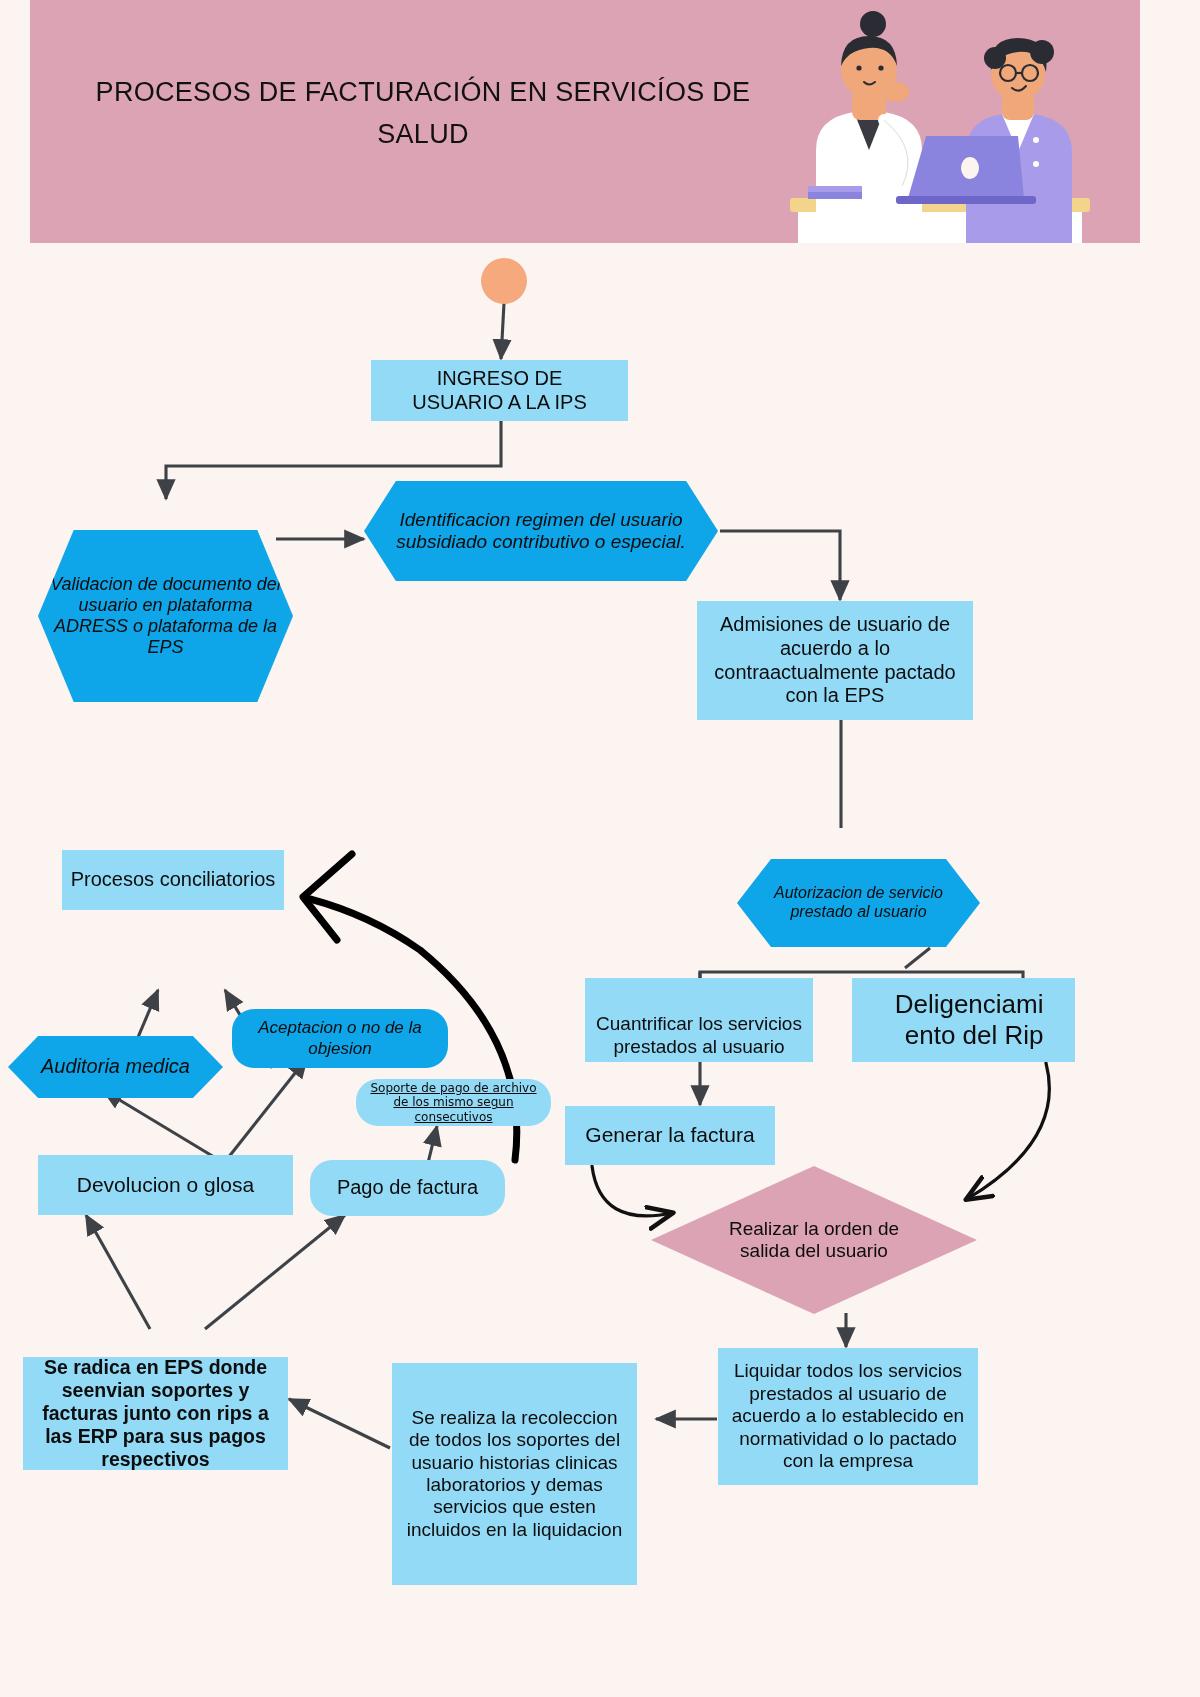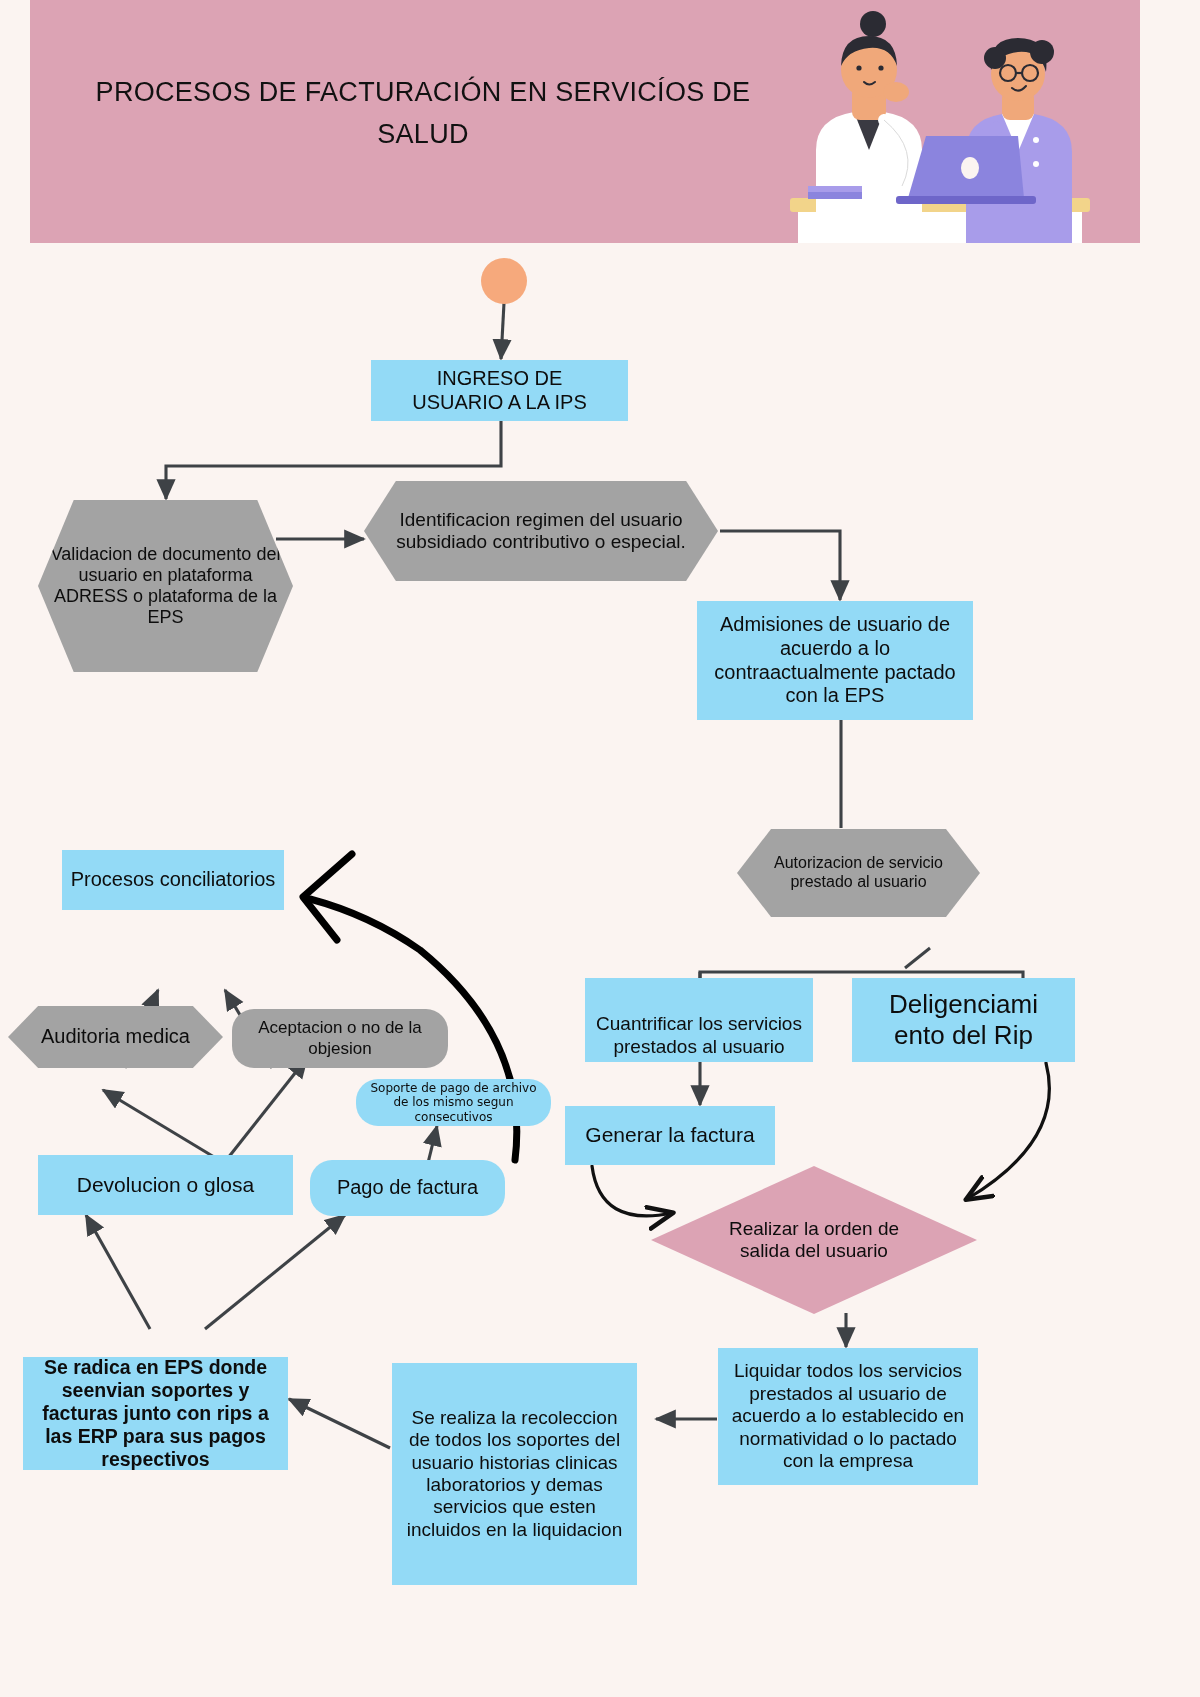--- a/index.html
+++ b/index.html
@@ -28,38 +28,39 @@
   #wires{position:absolute;left:0;top:0;width:1200px;height:1697px;pointer-events:none;}
 
   
   .node{
     position:absolute;box-sizing:border-box;
     display:flex;align-items:center;justify-content:center;
     text-align:center;color:#0d0d0d;
     padding:4px 8px;line-height:1.18;
   }
   .blue{background:#93DAF6;}
-  .yellow{background:#a3a3a3;}
+  .yellow{background:#0ea5e9;font-style:italic;}
   .pink{background:#DCA3B4;}
   .round{border-radius:22px;}
   .start-dot{
     position:absolute;border-radius:50%;background:#F6A97C;
   }
   
   .hex{
     clip-path:polygon(14% 0%,86% 0%,100% 50%,86% 100%,14% 100%,0% 50%);
+    margin-top:30px;
   }
   .hex-wide{
     clip-path:polygon(9% 0%,91% 0%,100% 50%,91% 100%,9% 100%,0% 50%);
   }
   .diamond{
     clip-path:polygon(50% 0%,100% 50%,50% 100%,0% 50%);
   }
   .cond{font-family:"Liberation Sans Narrow","Liberation Sans",sans-serif;}
-  .small-serif{font-family:"DejaVu Sans","Liberation Sans",sans-serif;}
+  .small-serif{font-family:"DejaVu Sans","Liberation Sans",sans-serif;text-decoration:underline;}
   .bold-ish{font-weight:bold;margin-top:27px;}
 </style>
 </head>
 <body>
 
 <div id="stage">
 
   <div class="header">
     <div class="header-title">PROCESOS DE FACTURACIÓN EN SERVICÍOS DE SALUD</div>
 
@@ -198,21 +199,21 @@
 
   <div class="node yellow hex" style="left:737px;top:829px;width:243px;height:88px;font-size:16px;">
     <span>Autorizacion de servicio prestado al usuario</span>
   </div>
 
   <div class="node blue" style="left:585px;top:978px;width:228px;height:84px;font-size:19px;align-items:flex-end;">
     <span>Cuantrificar los servicios prestados al usuario</span>
   </div>
 
   <div class="node blue" style="left:852px;top:978px;width:223px;height:84px;font-size:26px;overflow:visible;">
-    <span style="display:block;width:160px;word-break:break-all;">Deligenciamiento del Rip</span>
+    <span style="display:block;width:160px;word-break:break-all;text-align:right;">Deligenciamiento del Rip</span>
   </div>
 
   <div class="node blue" style="left:565px;top:1106px;width:210px;height:59px;font-size:21px;">
     <span>Generar la factura</span>
   </div>
 
   <div class="node pink diamond" style="left:651px;top:1166px;width:326px;height:148px;font-size:19px;align-items:center;">
     <span style="max-width:180px;">Realizar la  orden de salida del usuario</span>
   </div>
 

